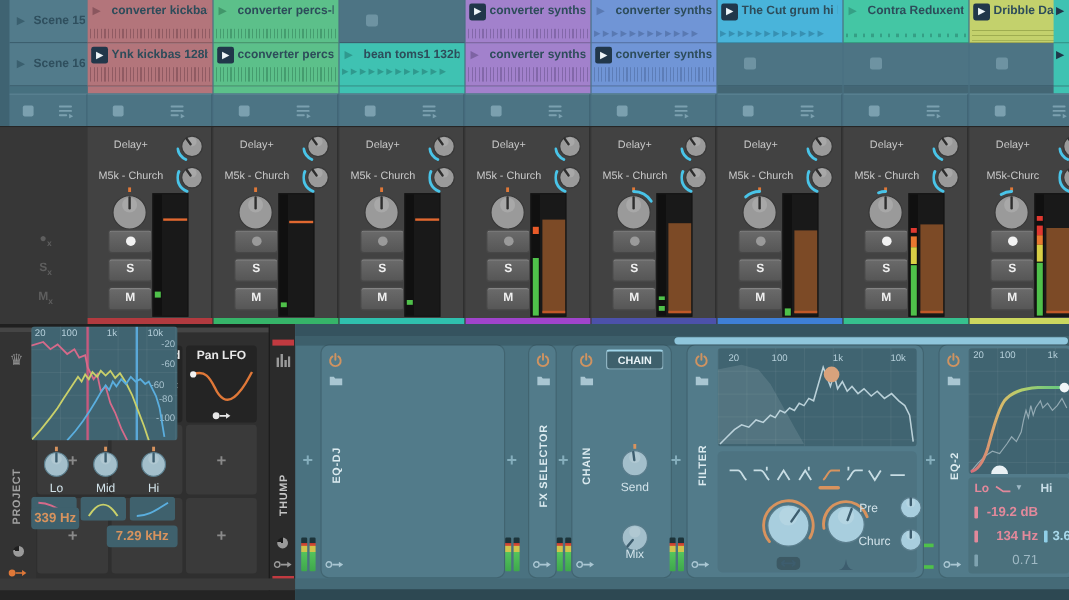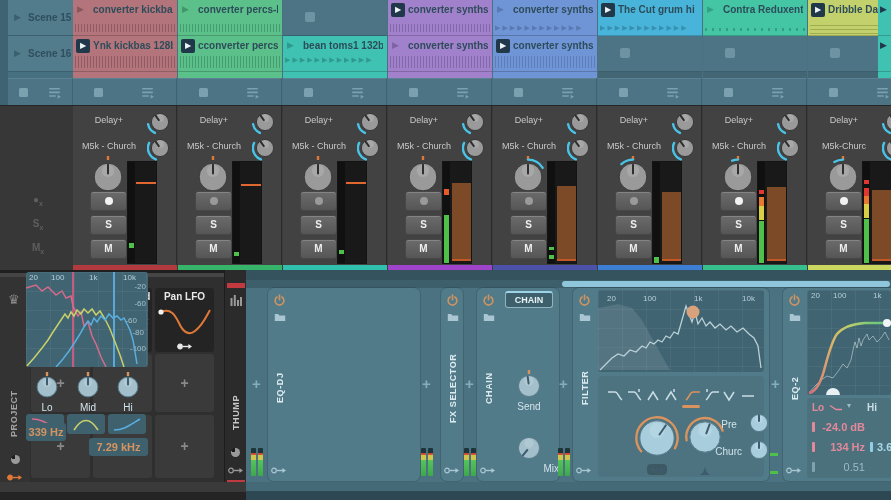--- a/index.html
+++ b/index.html
@@ -686,21 +686,21 @@
           <circle cx="16" cy="16" r="10.56" fill="#a3bfcb" stroke="#5a7d8c" stroke-width="1"></circle>
           <circle cx="16" cy="11.248" r="4.752000000000001" fill="rgba(255,255,255,.14)"></circle>
           <line x1="15.6" y1="13.4" x2="14.7" y2="6.6" stroke="#3d5d6e" stroke-width="2" stroke-linecap="round"></line>
         </svg>
     <div class="abs tealtxt" style="left:22px;top:113px;width:60px;text-align:center;font-size:10px">Send</div>
     <svg class="abs" style="left:36px;top:144px" width="32" height="32">
           <circle cx="16" cy="16" r="10.56" fill="#a3bfcb" stroke="#5a7d8c" stroke-width="1"></circle>
           <circle cx="16" cy="11.248" r="4.752000000000001" fill="rgba(255,255,255,.14)"></circle>
           <line x1="14.3" y1="18.0" x2="9.9" y2="23.3" stroke="#3d5d6e" stroke-width="2" stroke-linecap="round"></line>
         </svg>
-    <div class="abs tealtxt" style="left:22px;top:175px;width:60px;text-align:right;font-size:10px">Mix</div>
+    <div class="abs tealtxt" style="left:22px;top:169px;width:60px;text-align:center;font-size:10px">Mix</div>
   </div>
       <div class="abs plus" style="left:559px;top:105px">+</div>
       <div class="abs meter2" style="left:558px;top:178px">
         <i></i>
         <i></i>
       </div>
       <div class="abs devcard" style="left:573px;top:18px;width:196px;height:193px">
       <svg class="abs" style="left:5px;top:6px" width="13" height="13">
   <path d="M4.1,3 A4.4,4.4 0 1 0 8.9,3" fill="none" stroke="#cf9361" stroke-width="1.6" stroke-linecap="round"></path>
   <line x1="6.5" y1="1" x2="6.5" y2="5.8" stroke="#cf9361" stroke-width="1.6" stroke-linecap="round"></line>
@@ -752,21 +752,21 @@
           </svg>
       <svg class="abs" style="left:84px;top:38px" width="46" height="46">
             <path d="M4.6,26.2 A18.68,18.68 0 0 1 40.6,16.6" fill="none" stroke="#d8935e" stroke-width="2.4" stroke-linecap="round"></path>
             <circle cx="23" cy="23" r="15.180000000000001" fill="#a8cede" stroke="#5a7d8c" stroke-width="1"></circle>
             <circle cx="23" cy="16.169" r="6.831" fill="rgba(255,255,255,.14)"></circle>
             <line x1="24.3" y1="19.4" x2="27.7" y2="10.2" stroke="#3d5d6e" stroke-width="2" stroke-linecap="round"></line>
           </svg>
       <svg class="abs" style="left:100px;top:88px" width="14" height="12">
             <path d="M1,11 q5,-1 6,-9 q1,8 6,9 z" fill="#3d5d6e"></path>
           </svg>
-      <div class="abs tealtxt" style="left:118px;top:43px;width:26px;text-align:center;font-size:10px">Pre</div>
+      <div class="abs tealtxt" style="left:118px;top:43px;width:26px;text-align:left;font-size:10px">Pre</div>
       <svg class="abs" style="left:148px;top:34px" width="26" height="26">
             <circle cx="13" cy="13" r="8.58" fill="#a8cede" stroke="#5a7d8c" stroke-width="1"></circle>
             <circle cx="13" cy="9.139" r="3.861" fill="rgba(255,255,255,.14)"></circle>
             <line x1="13.0" y1="10.9" x2="13.0" y2="5.3" stroke="#3d5d6e" stroke-width="2" stroke-linecap="round"></line>
           </svg>
       <div class="abs tealtxt" style="left:114px;top:70px;width:30px;text-align:right;font-size:10px">Churc</div>
       <svg class="abs" style="left:148px;top:61px" width="26" height="26">
             <circle cx="13" cy="13" r="8.58" fill="#a8cede" stroke="#5a7d8c" stroke-width="1"></circle>
             <circle cx="13" cy="9.139" r="3.861" fill="rgba(255,255,255,.14)"></circle>
             <line x1="13.0" y1="10.9" x2="13.0" y2="5.3" stroke="#3d5d6e" stroke-width="2" stroke-linecap="round"></line>
@@ -813,25 +813,25 @@
       </svg>
     </div>
     <div class="abs" style="left:24px;top:110px;width:84px;height:80px;background:#4b717d;border-radius:3px">
       <span class="abs" style="left:5px;top:4px;font-size:10px;font-weight:bold;color:#e2899b">Lo</span>
       <svg class="abs" style="left:22px;top:6px" width="14" height="8">
             <path d="M1,1.5 L7,5.5 L13,5.5" fill="none" stroke="#e2899b" stroke-width="1.5"></path>
           </svg>
       <span class="abs" style="left:40px;top:3px;font-size:8px;color:#9fbac6">▾</span>
       <span class="abs" style="left:60px;top:4px;font-size:10px;font-weight:bold;color:#c8dde6">Hi</span>
       <div class="abs" style="left:5px;top:24px;width:3px;height:10px;background:#e2899b;border-radius:1px"></div>
-      <div class="abs" style="left:12px;top:23px;width:46px;text-align:right;font-size:11px;font-weight:bold;color:#e2899b">-24.0 dB</div>
+      <div class="abs" style="left:12px;top:23px;width:46px;text-align:right;font-size:11px;font-weight:bold;color:#e2899b">-19.2 dB</div>
       <div class="abs" style="left:5px;top:44px;width:3px;height:10px;background:#e2899b;border-radius:1px"></div>
       <div class="abs" style="left:12px;top:43px;width:46px;text-align:right;font-size:11px;font-weight:bold;color:#e2899b">134 Hz</div>
       <div class="abs" style="left:5px;top:64px;width:3px;height:10px;background:#7fa3b0;border-radius:1px"></div>
-      <div class="abs" style="left:12px;top:63px;width:46px;text-align:right;font-size:11px;color:#9fb9c4">0.51</div>
+      <div class="abs" style="left:12px;top:63px;width:46px;text-align:right;font-size:11px;color:#9fb9c4">0.71</div>
       <div class="abs" style="left:63px;top:44px;width:3px;height:10px;background:#8fcfe8;border-radius:1px"></div>
       <div class="abs" style="left:70px;top:43px;width:20px;font-size:11px;font-weight:bold;color:#a8d8ea;white-space:nowrap">3.6</div>
     </div>
   </div>
       <div class="abs" style="left:0;top:212px;width:246px;height:10px;background:#3a3a3a"></div>
         <div class="abs" style="left:0;top:222px;width:246px;height:8px;background:#242424"></div>
         <div class="abs" style="left:246px;top:212px;width:645px;height:9px;background:#456a77"></div>
         <div class="abs" style="left:246px;top:221px;width:645px;height:9px;background:#2d4852"></div>
     </div>
 </div>

